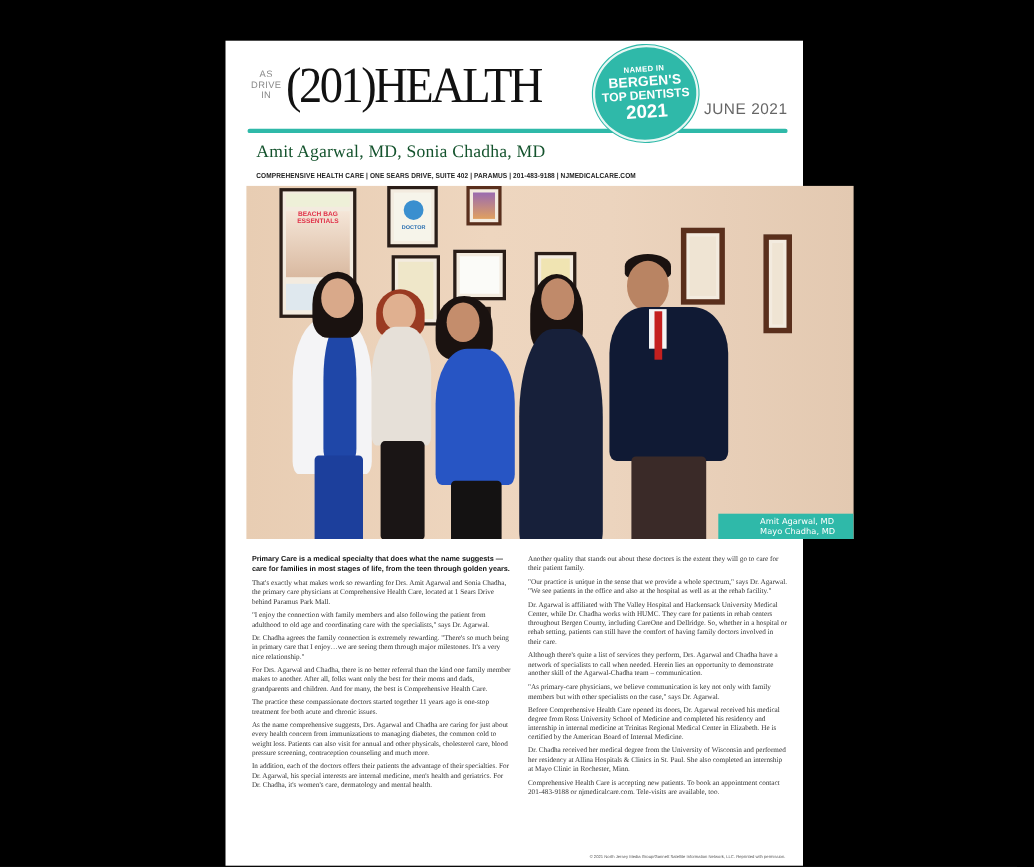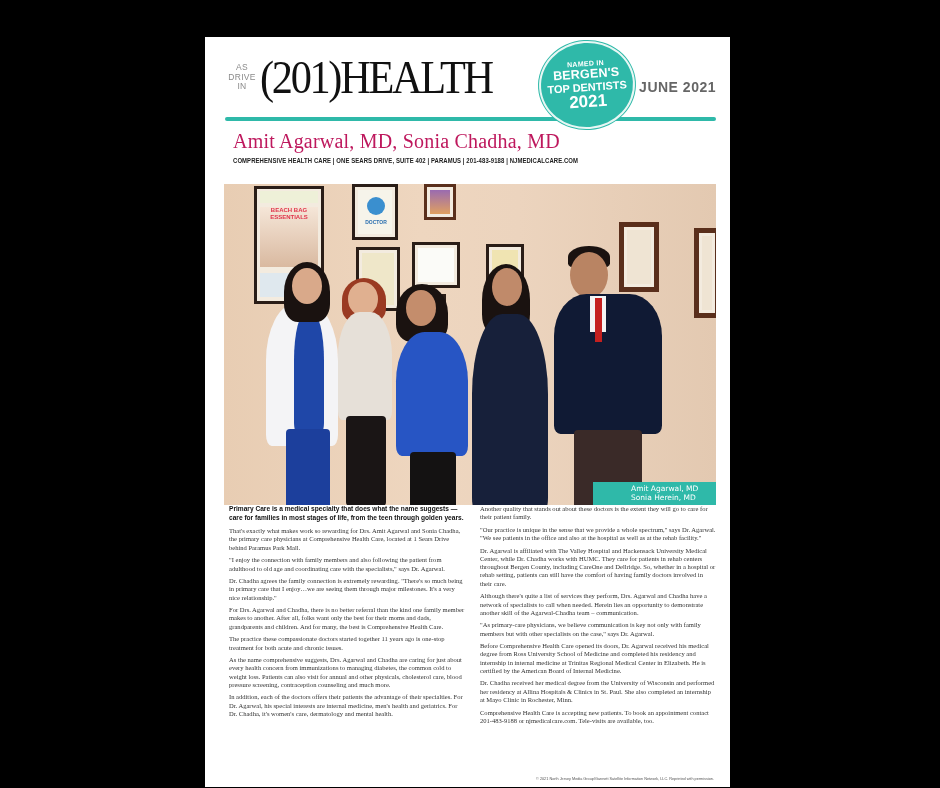--- a/index.html
+++ b/index.html
@@ -18,22 +18,22 @@
       font-family: "Liberation Sans", sans-serif; font-size: 8.5px; line-height: 9.5px;
       color: #8a8a8a; text-align: center; letter-spacing: 0.3px;
     }
     .masthead-logo {
       position: absolute; left: 55px; top: 16px;
       font-family: "Liberation Serif", serif; font-size: 46px; line-height: 50px;
       color: #111; letter-spacing: -2.5px; transform: scaleX(0.92); transform-origin: left top;
       white-space: nowrap;
     }
     .issue-date {
-      position: absolute; right: 14px; top: 42px;
-      font-family: "Liberation Sans", sans-serif; font-size: 14px; color: #666; letter-spacing: 0.5px; font-weight: bold;
+      position: absolute; right: 14px; top: 54px;
+      font-family: "Liberation Sans", sans-serif; font-size: 14px; color: #666; letter-spacing: 0.5px;
     }
     .badge {
       position: absolute; left: 334px; top: 4px; width: 96px; height: 88px;
       border-radius: 50%; background: #2fb9a9; border: 2px solid #e8f7f4;
       box-shadow: 0 0 0 1px #2fb9a9;
       display: flex; flex-direction: column; align-items: center; justify-content: center;
       color: #fff; font-family: "Liberation Sans", sans-serif; font-weight: bold;
       transform: rotate(-4deg); text-align: center;
     }
     .badge .b1 { font-size: 7px; line-height: 9px; letter-spacing: 0.3px; }
@@ -42,33 +42,33 @@
     .badge .b4 { font-size: 17px; line-height: 18px; }
     .teal-rule {
       position: absolute; left: 20px; right: 14px; top: 80px; height: 4px;
       background: #2fb9a9; border-radius: 2px; z-index: 0;
     }
     .badge { z-index: 2; }
 
     
     .doctor-names {
       position: absolute; left: 28px; top: 93px;
-      font-family: "Liberation Serif", serif; font-size: 20px; color: #be185d;
+      font-family: "Liberation Serif", serif; font-size: 16px; color: #14532d;
       white-space: nowrap; letter-spacing: 0.2px;
     }
     .practice-info {
       position: absolute; left: 28px; top: 120px;
       font-family: "Liberation Sans", sans-serif; font-size: 6.6px; font-weight: bold;
       color: #222; white-space: nowrap; letter-spacing: 0.1px;
       transform: scaleX(0.9); transform-origin: left top;
     }
 
     
     .photo {
-      position: absolute; left: 19px; top: 147px; width: 492px; height: 321px;
+      position: absolute; left: 19px; top: 132px; width: 552px; height: 321px;
       background: linear-gradient(90deg, #e8cdb3 0%, #eed6bf 40%, #ecd4be 60%, #e3c9b1 100%);
       overflow: hidden;
     }
     .frame { position: absolute; border: 3px solid #2a1d17; background: #f3ebdf; }
     .frame.wood { border-color: #5a2f1c; }
     .frame .inner { position: absolute; inset: 3px; }
     .person { position: absolute; border-radius: 40% 40% 8% 8%; }
     .head { position: absolute; border-radius: 50%; background: #c99877; }
     .hair { position: absolute; border-radius: 50% 50% 30% 30%; background: #1a1210; }
     .caption-box {
@@ -184,21 +184,21 @@
       <div class="hair" style="left:344px; top:62px; width:42px; height:22px; border-radius:50% 50% 20% 20%;"></div>
       <div class="head" style="left:346px; top:68px; width:38px; height:46px; background:#b98463;"></div>
       <div class="person" style="left:330px; top:110px; width:108px; height:140px; background:#101a34; border-radius:30% 30% 6% 6%;"></div>
       <div style="position:absolute; left:366px; top:112px; width:16px; height:36px; background:#f4f4f4;"></div>
       <div style="position:absolute; left:371px; top:114px; width:7px; height:44px; background:#c4201f;"></div>
       <div class="person" style="left:350px; top:246px; width:68px; height:80px; background:#3a2a28; border-radius:4px;"></div>
     </div>
 
     <div class="caption-box">
       <div>Amit Agarwal, MD</div>
-      <div>Sonia Herein, MD</div>
+      <div>Mayo Chadha, MD</div>
     </div>
   </div>
 
   <div class="col left">
     <p class="lede">Primary Care is a medical specialty that does what the name suggests — care for families in most stages of life, from the teen through golden years.</p>
     <p>That's exactly what makes work so rewarding for Drs. Amit Agarwal and Sonia Chadha, the primary care physicians at Comprehensive Health Care, located at 1 Sears Drive behind Paramus Park Mall.</p>
     <p>"I enjoy the connection with family members and also following the patient from adulthood to old age and coordinating care with the specialists," says Dr. Agarwal.</p>
     <p>Dr. Chadha agrees the family connection is extremely rewarding. "There's so much being in primary care that I enjoy…we are seeing them through major milestones. It's a very nice relationship."</p>
     <p>For Drs. Agarwal and Chadha, there is no better referral than the kind one family member makes to another. After all, folks want only the best for their moms and dads, grandparents and children. And for many, the best is Comprehensive Health Care.</p>
     <p>The practice these compassionate doctors started together 11 years ago is one-stop treatment for both acute and chronic issues.</p>

